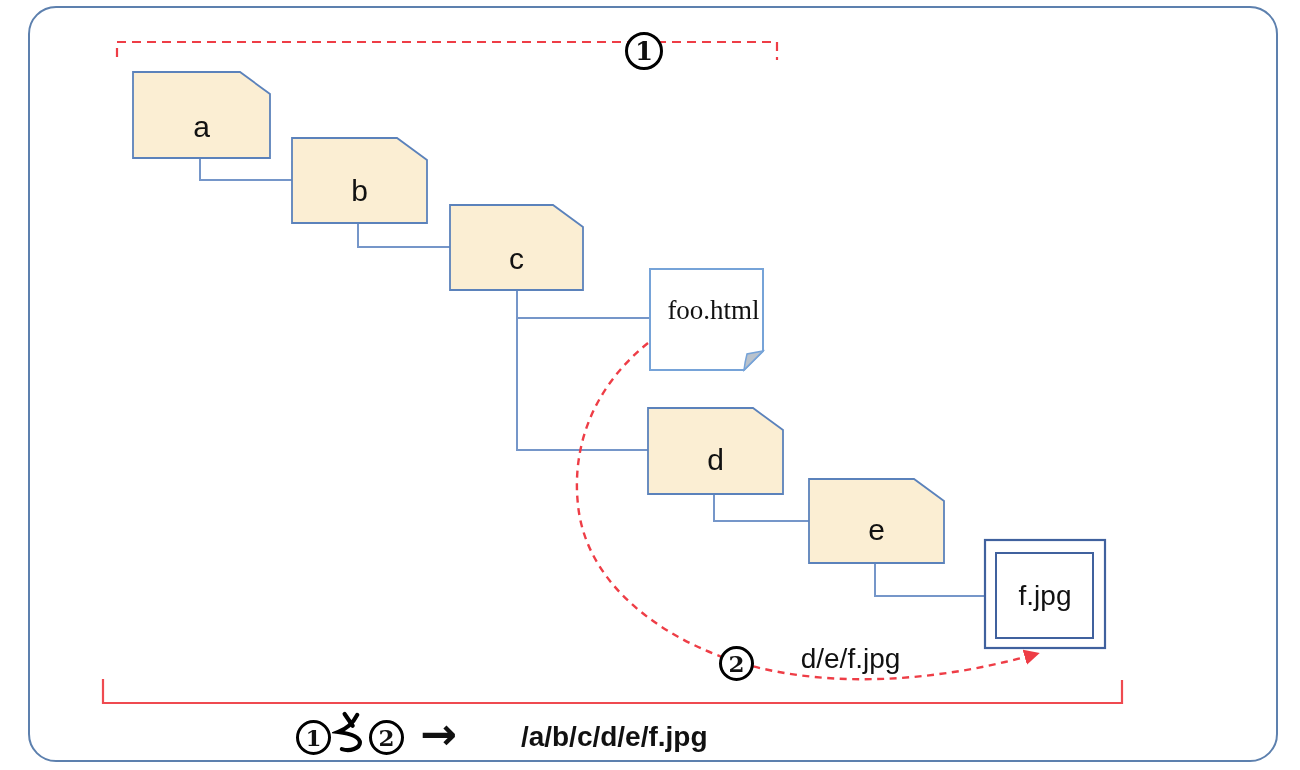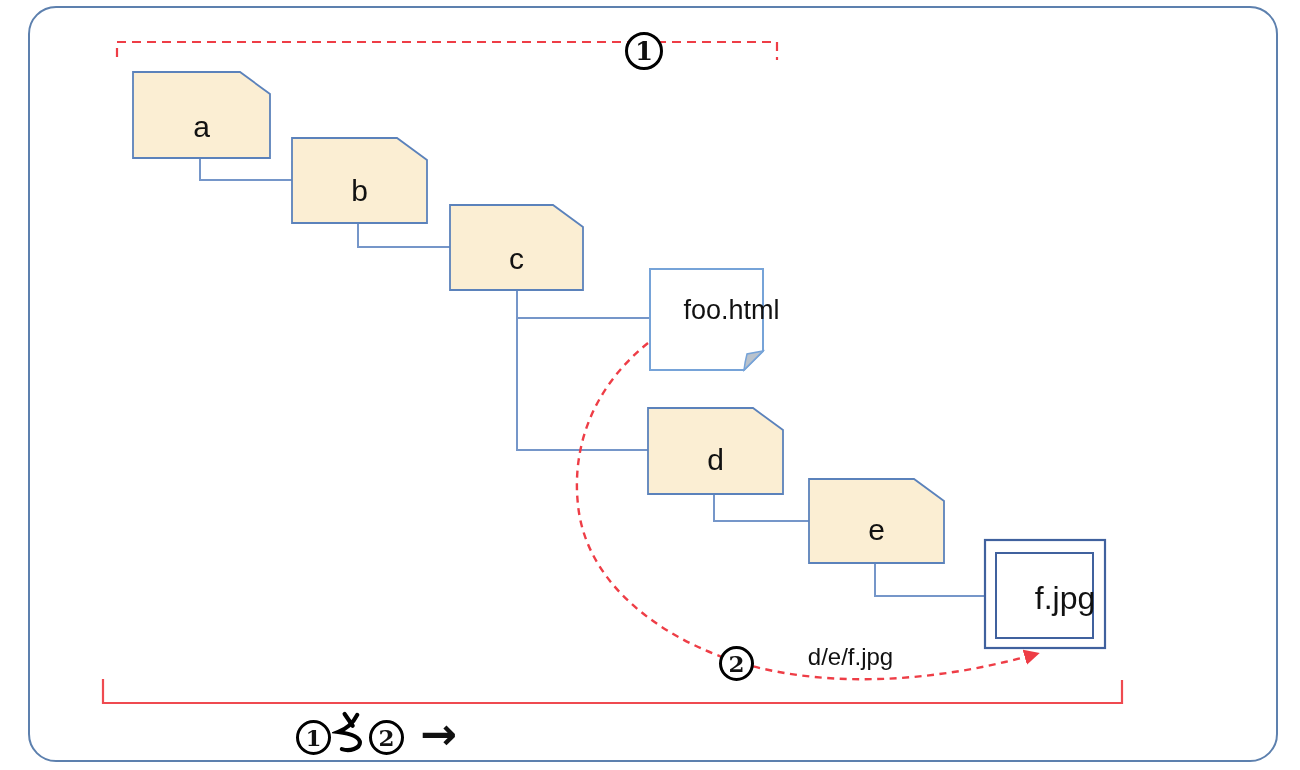--- a/index.html
+++ b/index.html
@@ -9,22 +9,22 @@
   }
   #canvas-border{
     position:absolute;left:28px;top:6px;width:1250px;height:756px;
     border:2.5px solid #5d80ae;border-radius:28px;background:#ffffff;box-sizing:border-box;
   }
   svg.layer{position:absolute;left:0;top:0;}
   .lbl{position:absolute;text-align:center;white-space:nowrap;line-height:1.15;}
   .path-lbl{font-size:30px;}
   .folder-lbl{font-size:30px;}
   .file-lbl{font-size:27px;}
-  .img-lbl{font-size:32px;margin-left:20px;}
-  .rel-lbl{font-size:24px;}
+  .img-lbl{font-size:28px;}
+  .rel-lbl{font-size:28px;}
   .badge{
     display:flex;align-items:center;justify-content:center;
     border:3px solid #000;border-radius:50%;background:#fff;box-sizing:border-box;
     font-family:"DejaVu Serif",serif;font-weight:bold;
   }
   .badge-top{position:absolute;left:625px;top:32px;width:38px;height:38px;font-size:26px;}
   .badge-mid{position:absolute;left:719px;top:646px;width:35px;height:35px;font-size:23px;}
   #conclusion{
     position:absolute;left:296px;top:712px;height:50px;
     display:flex;align-items:center;
@@ -86,34 +86,35 @@
     <span>2</span>
   </div>
 
 
   <div class="lbl folder-lbl" style="left:133px;top:110px;width:137px;">a</div>
   <div class="lbl folder-lbl" style="left:292px;top:174px;width:135px;">b</div>
   <div class="lbl folder-lbl" style="left:450px;top:242px;width:133px;">c</div>
   <div class="lbl folder-lbl" style="left:648px;top:443px;width:135px;">d</div>
   <div class="lbl folder-lbl" style="left:809px;top:513px;width:135px;">e</div>
 
-  <div class="lbl file-lbl" style="left:668px;top:295px;width:127px;">foo.html</div>
+  <div class="lbl file-lbl" style="left:650px;top:295px;width:127px;font-family:Liberation Serif, serif;">foo.html</div>
   <div class="lbl img-lbl" style="left:985px;top:580px;width:120px;">f.jpg</div>
 
   <div class="lbl rel-lbl" style="left:778px;top:643px;width:145px;">d/e/f.jpg</div>
 
   <div id="conclusion">
     <span class="badge badge-inline">
       <span>1</span>
     </span>
     <span id="to-char" role="img" aria-label="と">
       <svg width="36" height="48" viewBox="0 0 40 46">
         <path d="M14 3 L23 16" fill="none" stroke="#000" stroke-width="4.6" stroke-linecap="round"></path>
         <path d="M28 4 C24 12 17 19 7 23 C22 25 31 29 31 35 C31 41 20 45 11 42" fill="none" stroke="#000" stroke-width="4.6" stroke-linecap="round"></path>
       </svg>
     </span>
     <span class="badge badge-inline">
       <span>2</span>
     </span>
     <span class="arrow">→</span>
+    <span class="result">/a/b/c/d/e/f.jpg</span>
   </div>
 
 </div>
 
 </body></html>

